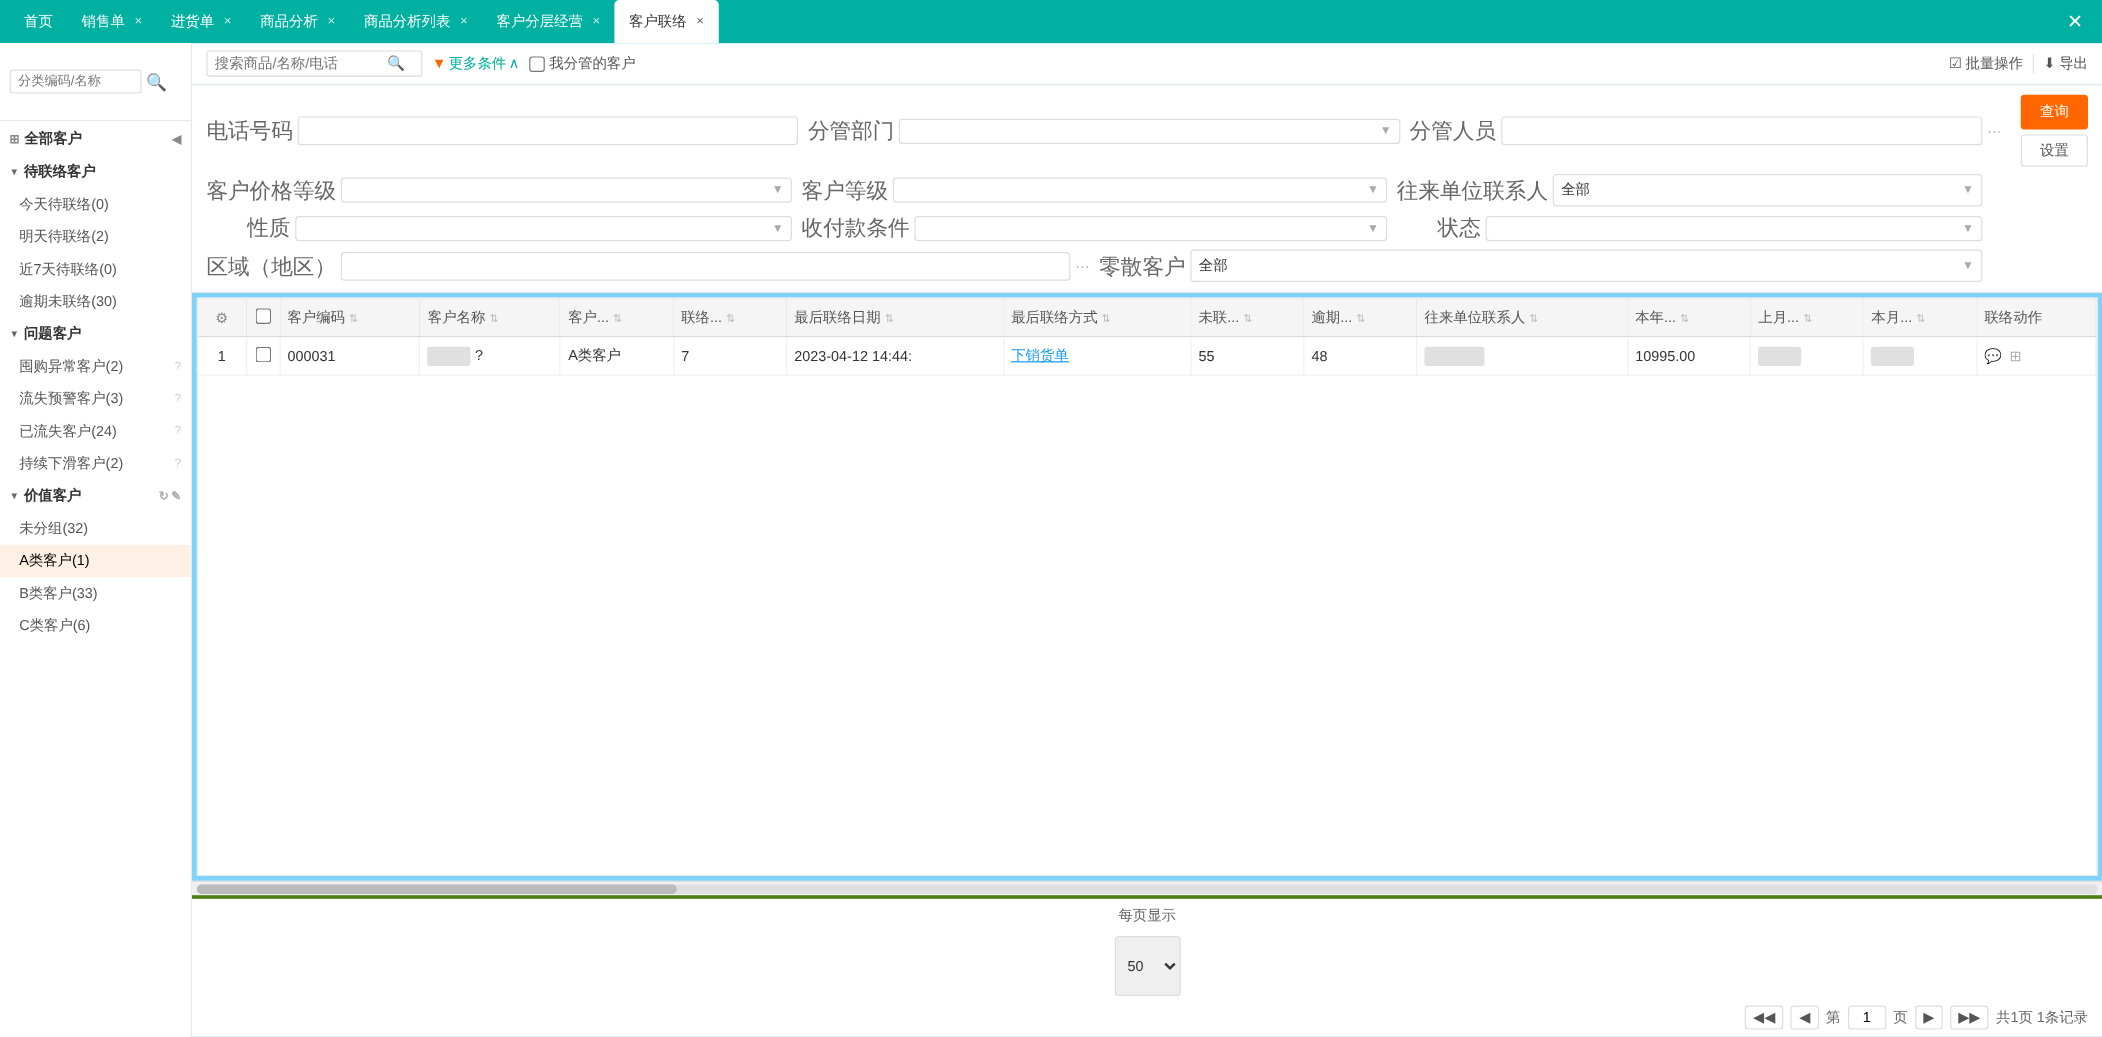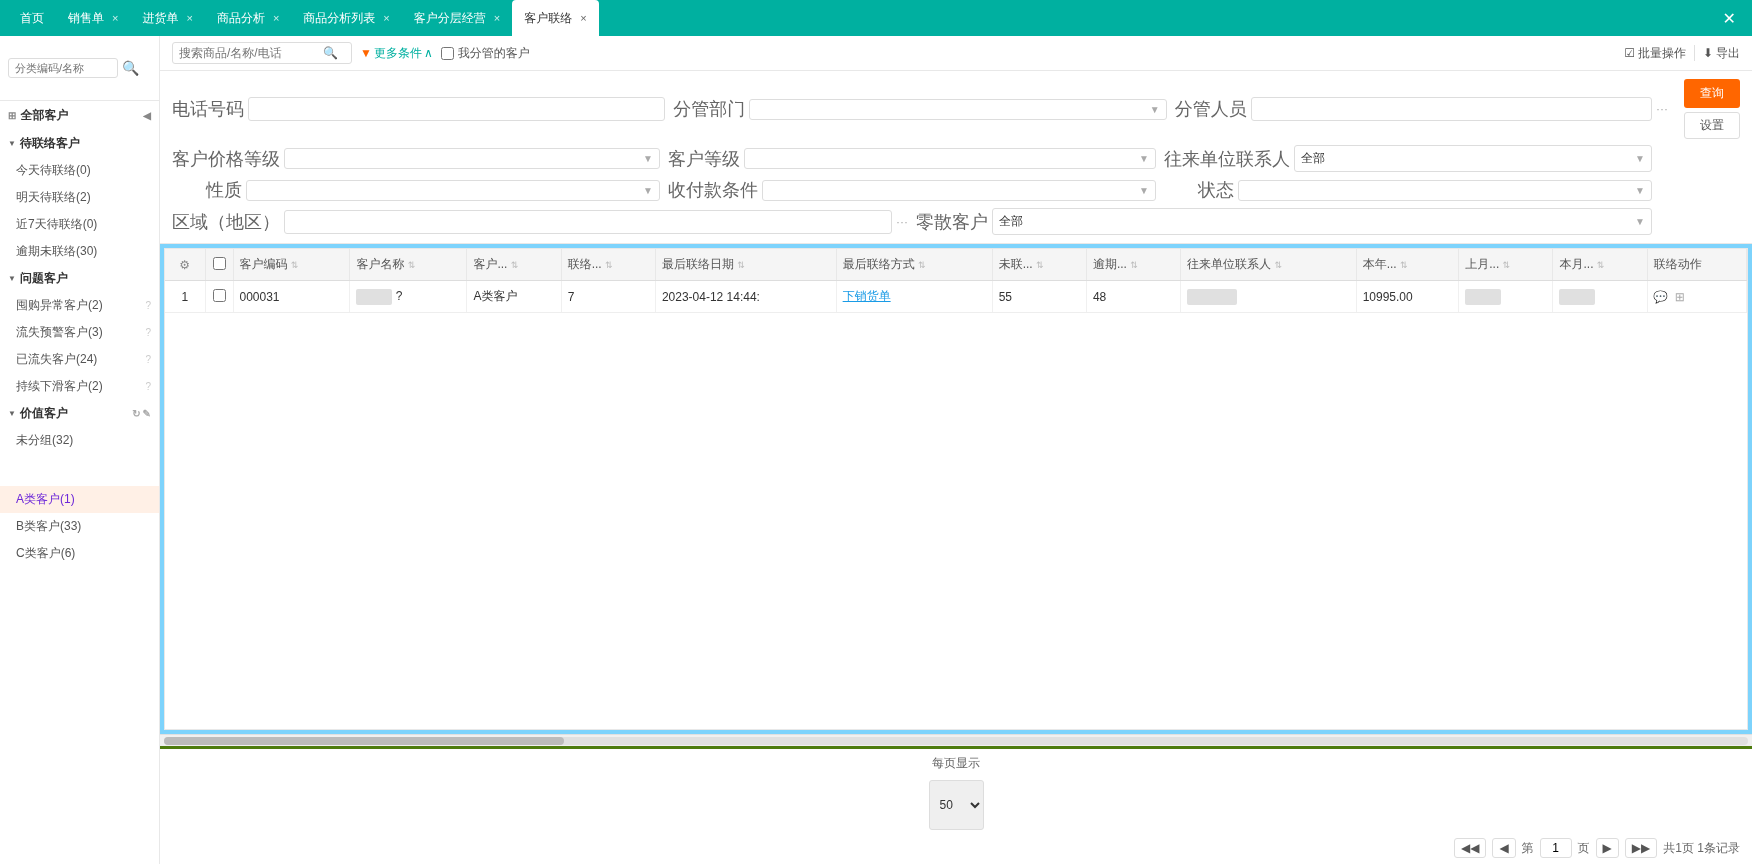--- a/index.html
+++ b/index.html
@@ -103,21 +103,21 @@
     .sidebar-section-header .collapse-icon { margin-left: auto; color: #888; font-size: 10px; }
     .sidebar-item {
       padding: 5px 8px 5px 16px;
       cursor: pointer;
       color: #555;
       font-size: 12px;
       display: flex;
       align-items: center;
       gap: 4px;
     }
-    .sidebar-item.active { background: #fff0e6; color: #6d28d9; margin-top: 32px; }
+    .sidebar-item.active { background: #fff0e6; color: #000000; }
     .sidebar-sub-header {
       padding: 5px 8px 5px 8px;
       font-size: 12px;
       color: #333;
       font-weight: bold;
       display: flex;
       align-items: center;
       gap: 4px;
       cursor: pointer;
     }

